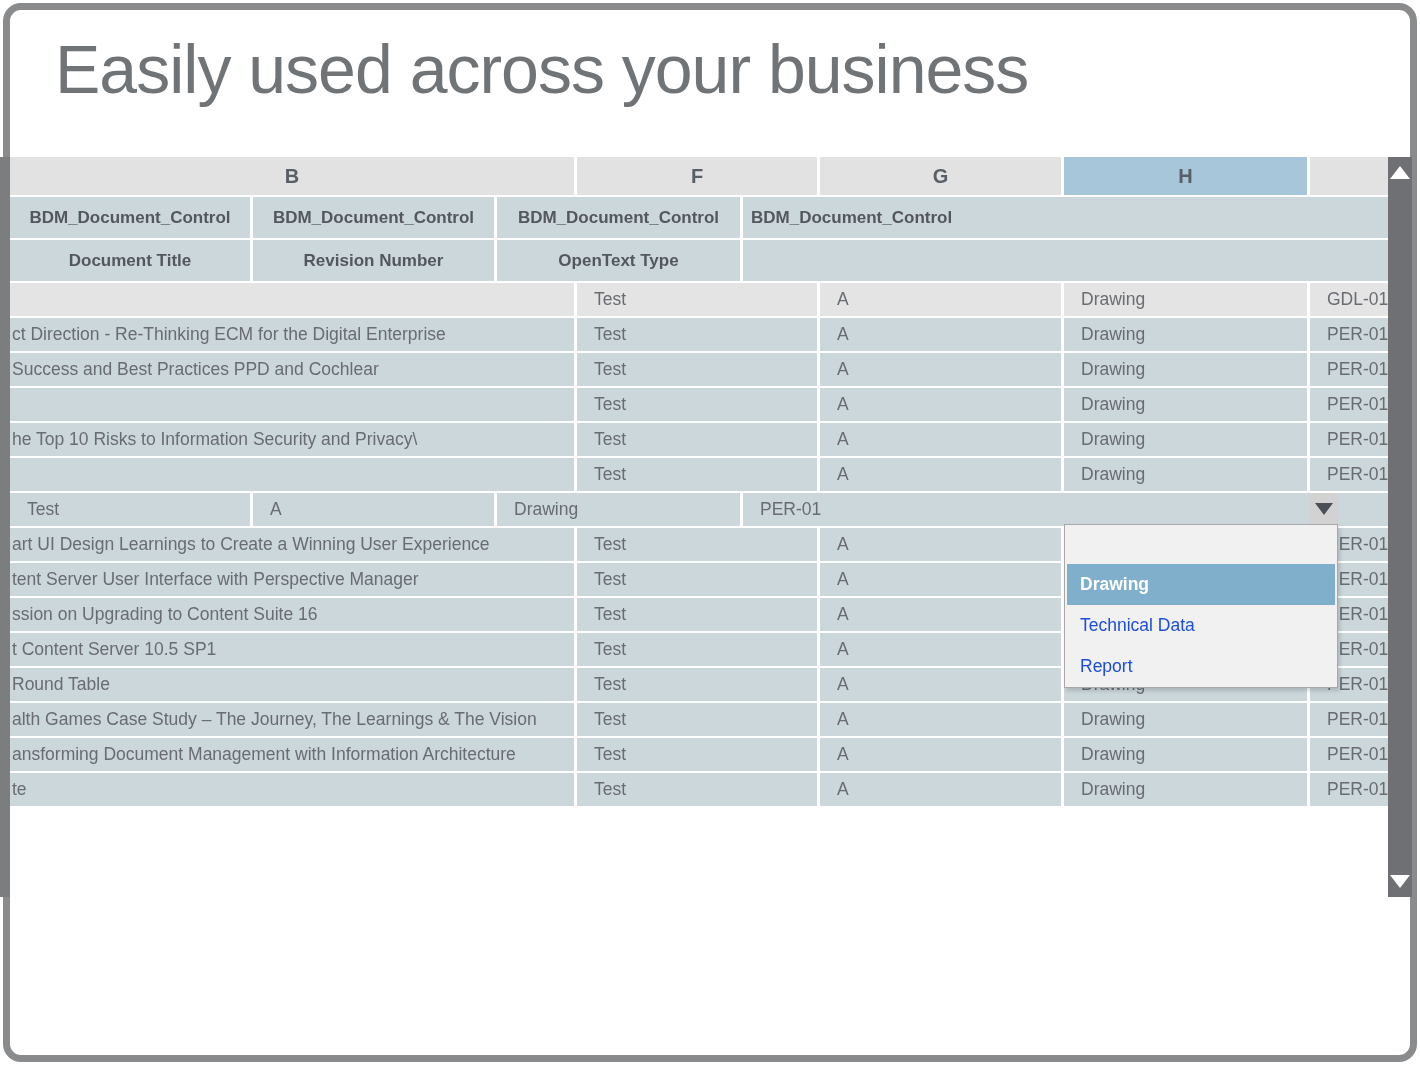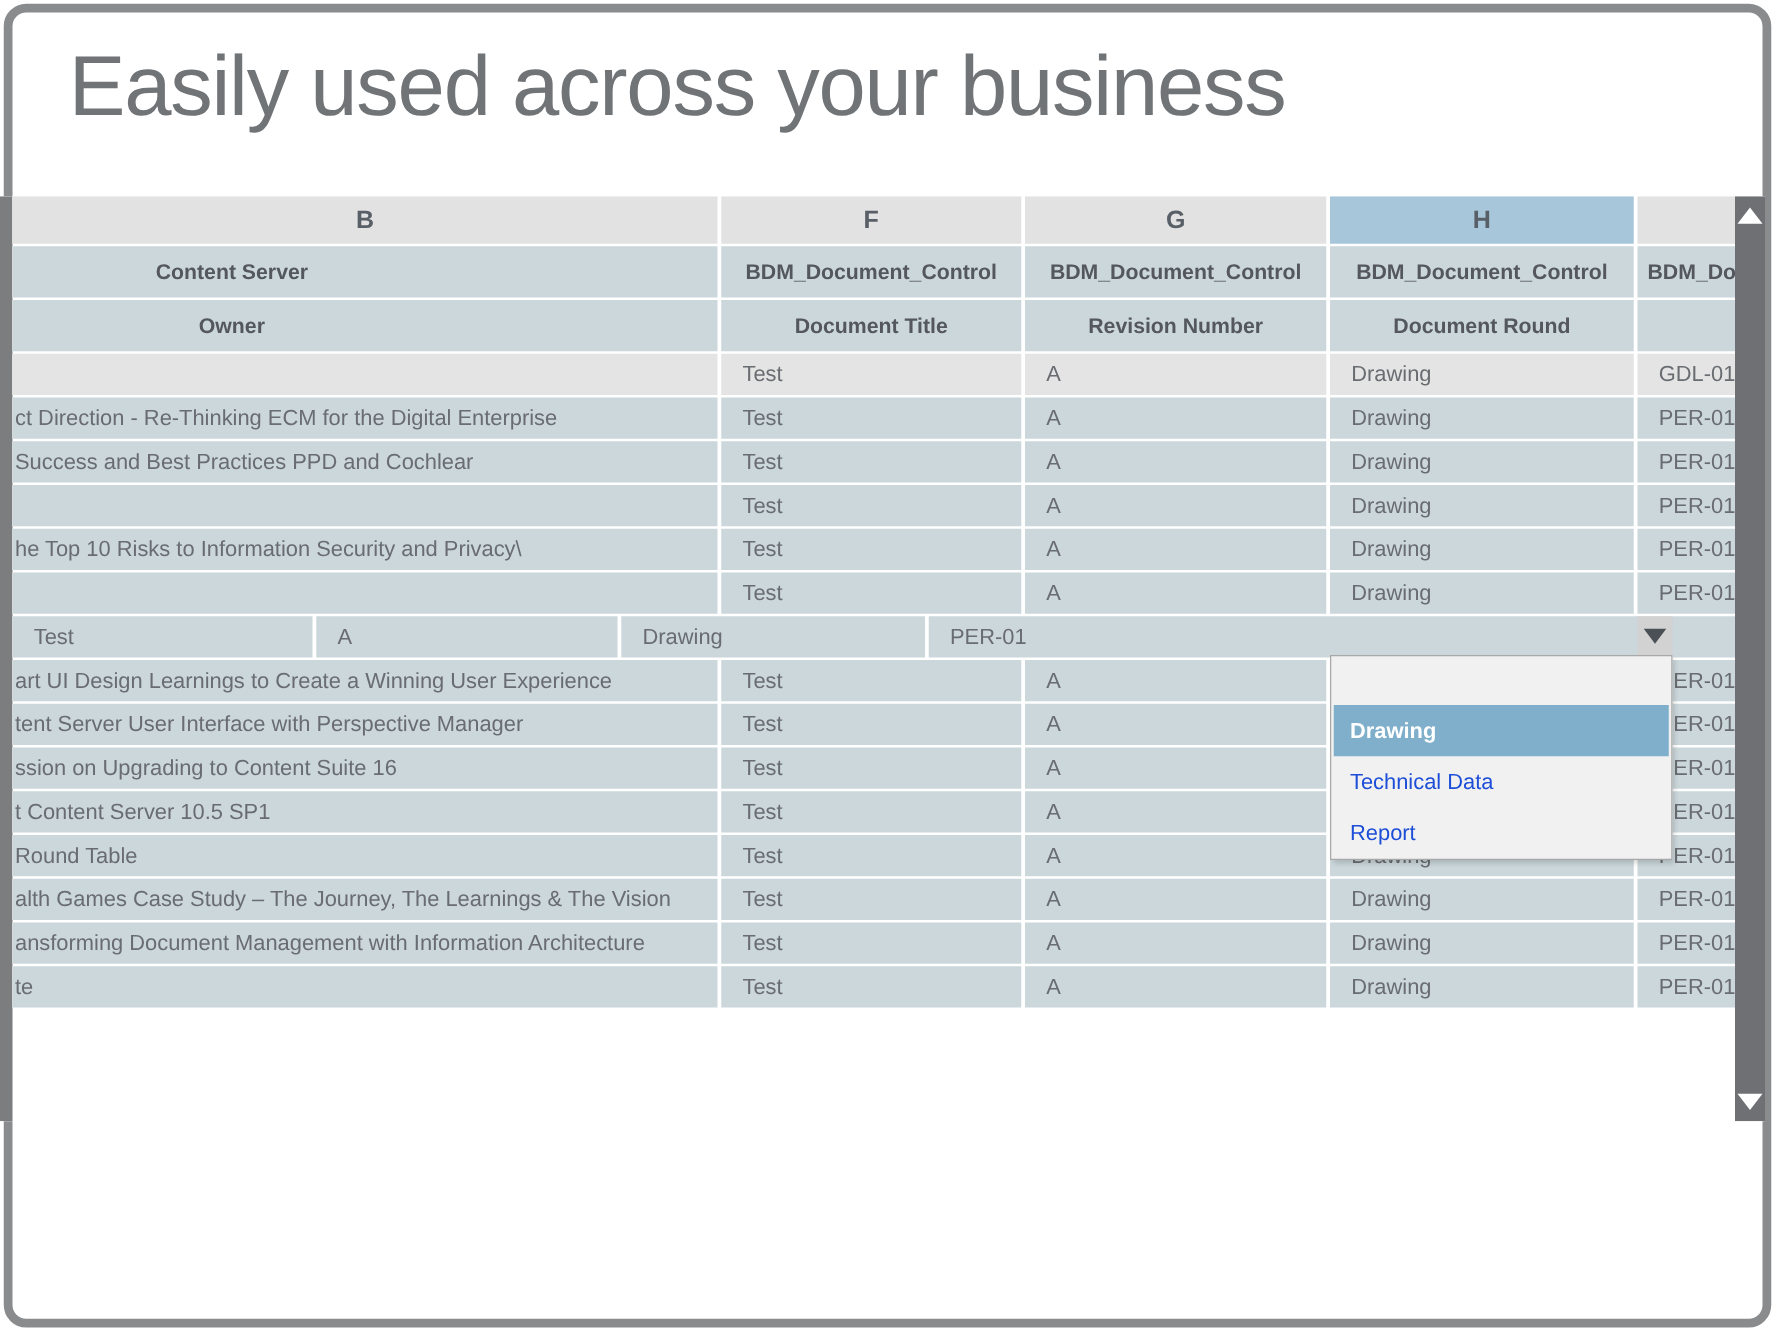--- a/index.html
+++ b/index.html
@@ -71,32 +71,30 @@
 
       <div class="row letters">
         <div class="cell c0">B</div>
         <div class="cell c1">F</div>
         <div class="cell c2">G</div>
         <div class="cell c3 hl">H</div>
         <div class="cell c4"></div>
       </div>
 
       <div class="row ghead">
-        <div class="cell c0">Content Server</div>
         <div class="cell c1">BDM_Document_Control</div>
         <div class="cell c2">BDM_Document_Control</div>
         <div class="cell c3">BDM_Document_Control</div>
         <div class="cell c4">BDM_Document_Control</div>
       </div>
 
       <div class="row fhead">
-        <div class="cell c0">Owner</div>
         <div class="cell c1">Document Title</div>
         <div class="cell c2">Revision Number</div>
-        <div class="cell c3">Document Round</div>
+        <div class="cell c3">OpenText Type</div>
         <div class="cell c4"></div>
       </div>
 
       <div id="rows">
           <div class="row data light">
             <div class="cell c0"></div>
             <div class="cell c1">Test</div>
             <div class="cell c2">A</div>
             <div class="cell c3">Drawing</div>
             <div class="cell c4">GDL-01</div>

